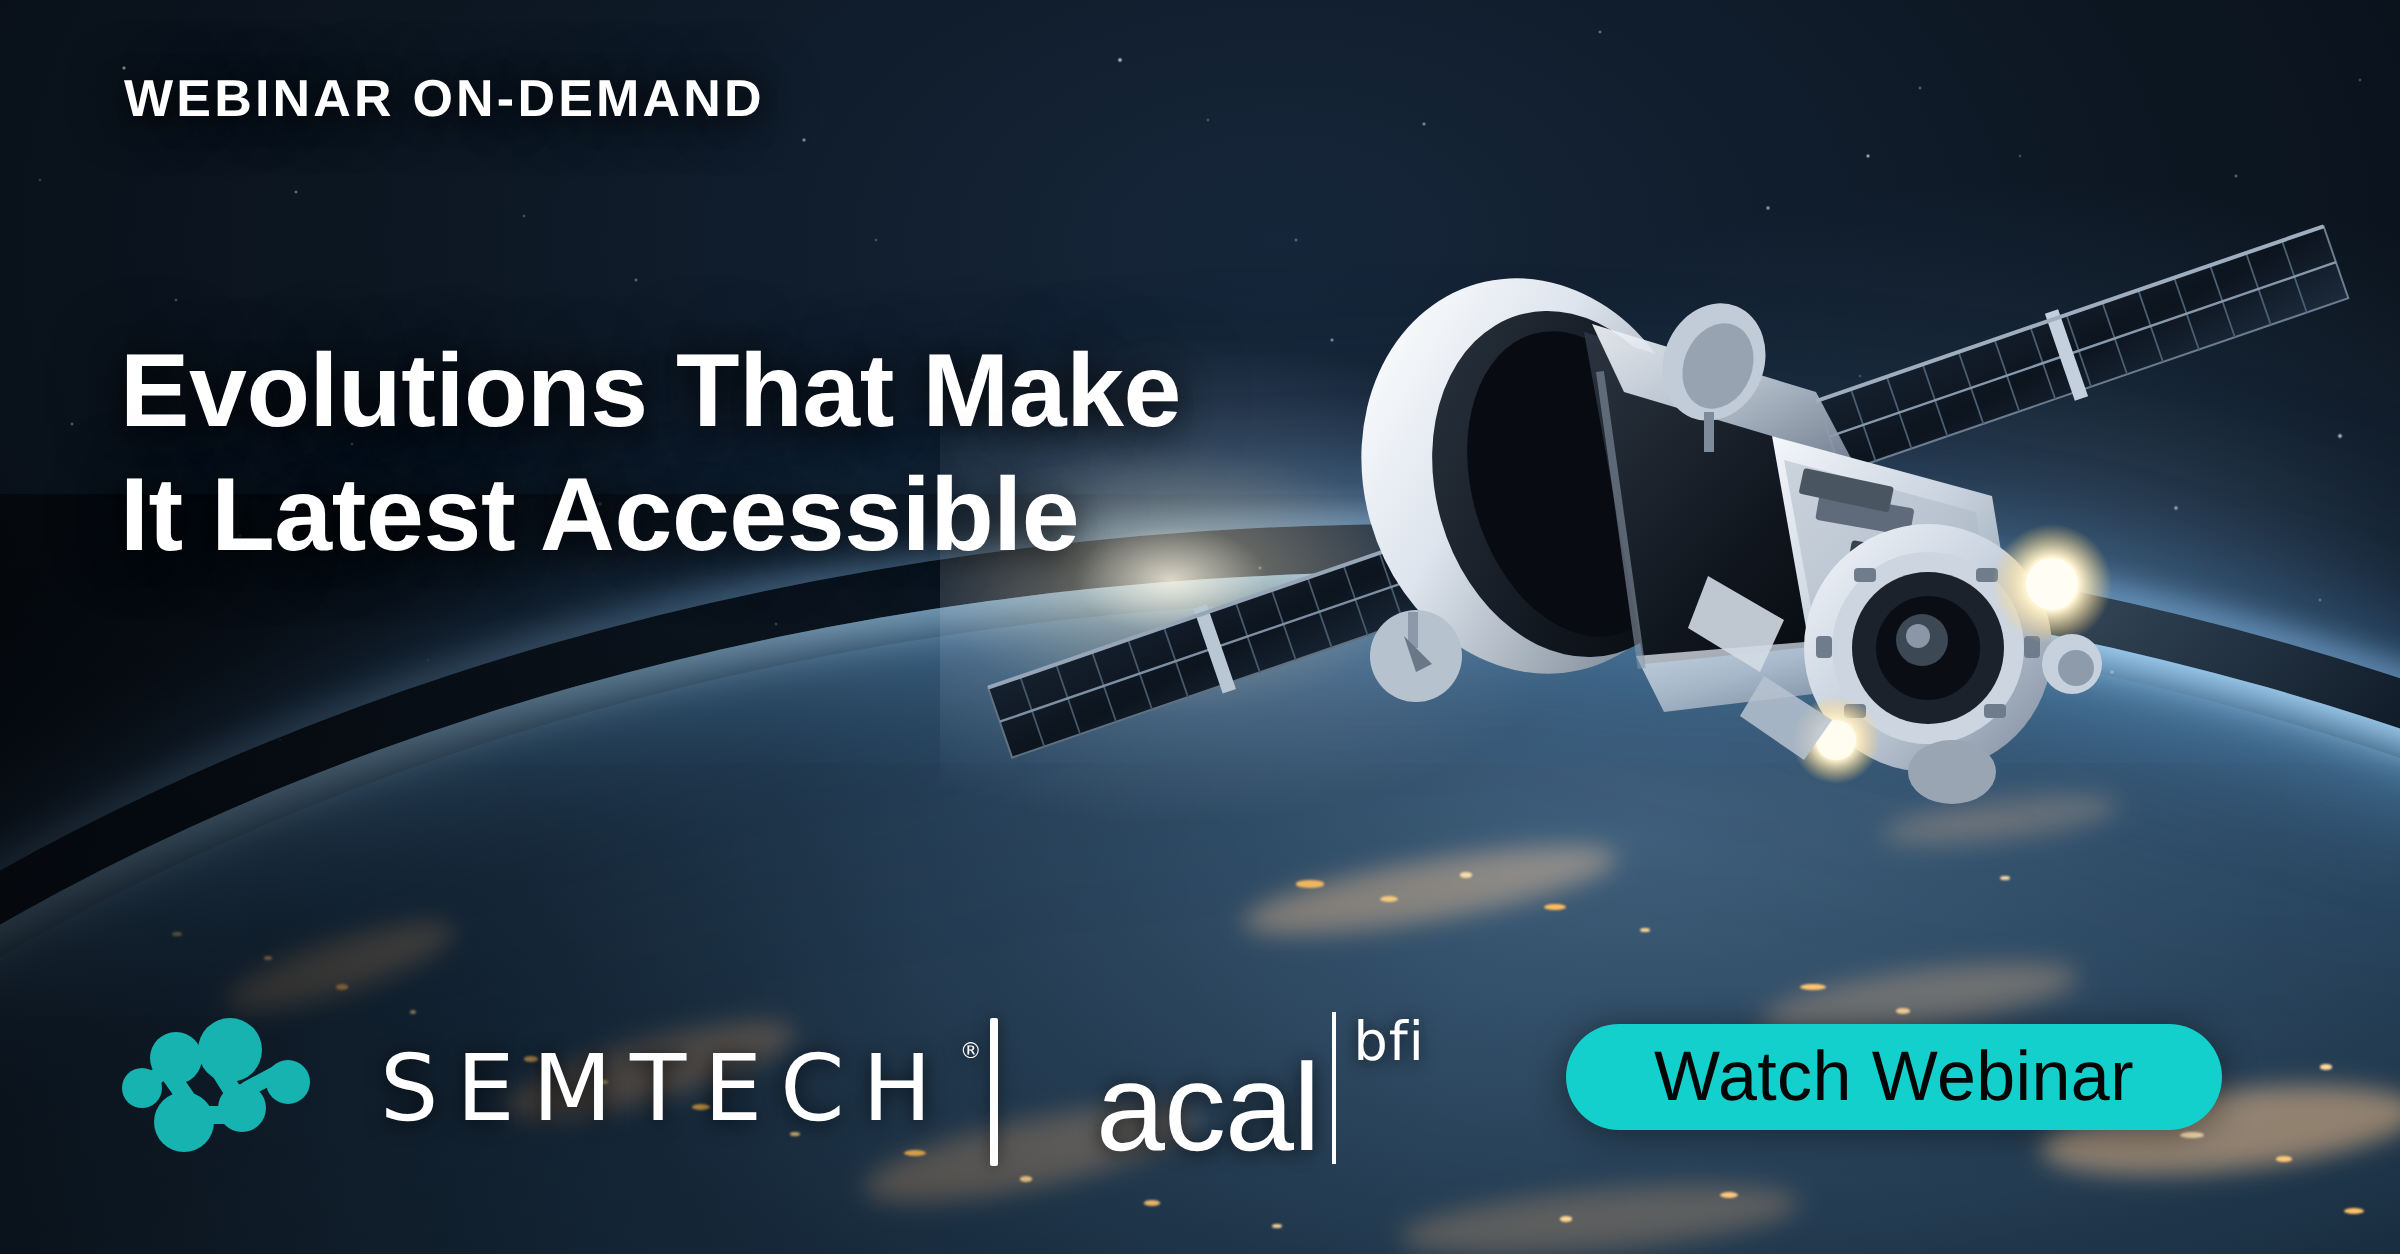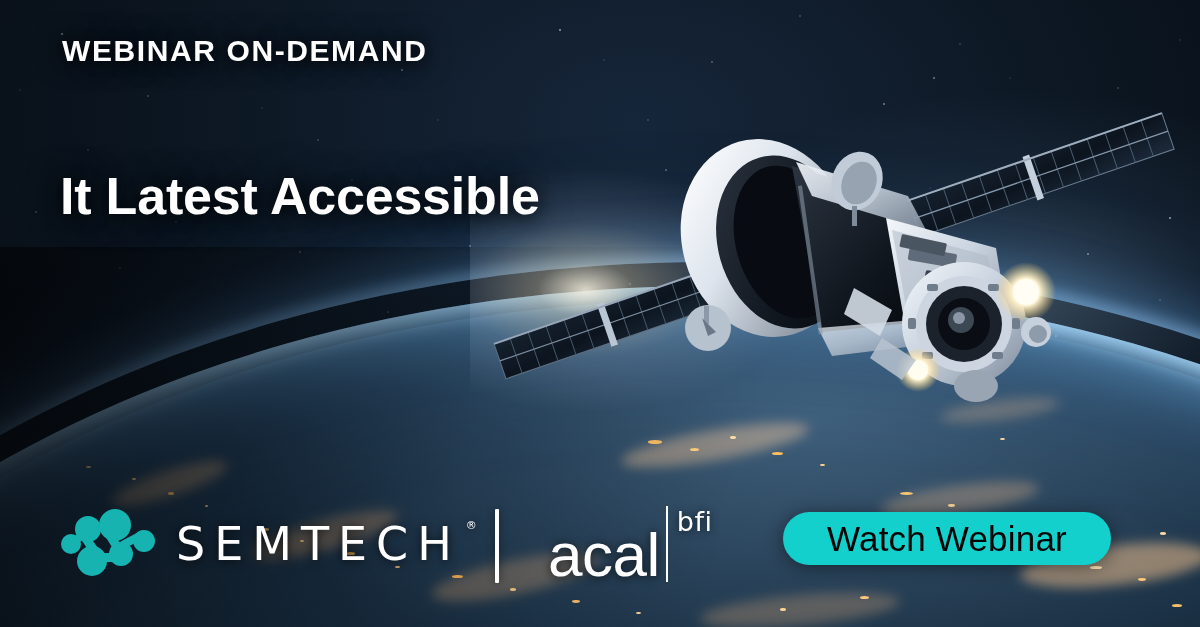--- a/index.html
+++ b/index.html
@@ -147,36 +147,36 @@
   .satellite { position:absolute; left:440px; top:70px; width:760px; height:360px; }
   .sat-glow {
     position:absolute; left:470px; top:170px; width:330px; height:240px;
     background:radial-gradient(ellipse at 35% 50%, rgba(255,248,228,0.85) 0%, rgba(255,240,205,0.35) 16%, rgba(185,205,230,0.16) 40%, rgba(0,0,0,0) 72%);
     pointer-events:none;
   }
 
   
   .eyebrow {
     position:absolute; left:62px; top:34px;
-    font-size:30px; font-weight:700; letter-spacing:1.6px;
+    font-size:26px; font-weight:700; letter-spacing:1.6px;
     color:#ffffff;
     text-shadow:0 2px 14px rgba(0,0,0,.85), 0 0 28px rgba(0,0,0,.6);
   }
   .headline {
     position:absolute; left:60px; top:165px;
     font-size:52px; line-height:62px; font-weight:700;
     color:#ffffff; letter-spacing:-0.2px;
     text-shadow:0 2px 16px rgba(0,0,0,.8), 0 0 34px rgba(0,0,0,.55);
   }
   .headline .hl-line { display:block; white-space:nowrap; }
 
   .semtech-logo { position:absolute; left:58px; top:508px; height:72px; display:flex; align-items:center; }
   .semtech-mark { width:118px; height:70px; }
   .semtech-word {
-    margin-left:0;
+    margin-left:14px;
     font-size:46px; font-weight:400; letter-spacing:9px;
     color:#ffffff;
     font-family:"DejaVu Sans", sans-serif;
     text-shadow:0 1px 10px rgba(0,0,0,.75);
     position:relative;
   }
   .semtech-tm {
     position:absolute; right:-16px; top:2px;
     font-size:11px; letter-spacing:0; font-weight:400; color:#ffffff;
   }
@@ -400,20 +400,21 @@
         <rect x="358" y="116" width="4" height="150" fill="#8794a4" opacity="0.6" transform="rotate(-8 358 116)"></rect>
 
         <rect x="462" y="164" width="46" height="13" rx="1.5" fill="#4a5562" transform="rotate(12 462 164)"></rect>
       </g>
     </svg>
   </div>
 
   <div class="eyebrow">WEBINAR ON-DEMAND</div>
 
   <div class="headline">
+    <span class="hl-line">Evolutions That Make</span>
     <span class="hl-line">It Latest Accessible</span>
   </div>
 
   <div class="semtech-logo">
     <svg class="semtech-mark" viewBox="0 0 118 70">
       <g fill="#17b3b0">
         <circle cx="13" cy="35" r="10"></circle>
         <circle cx="30" cy="20" r="13"></circle>
         <circle cx="34" cy="52" r="15"></circle>
         <circle cx="57" cy="16" r="16"></circle>

